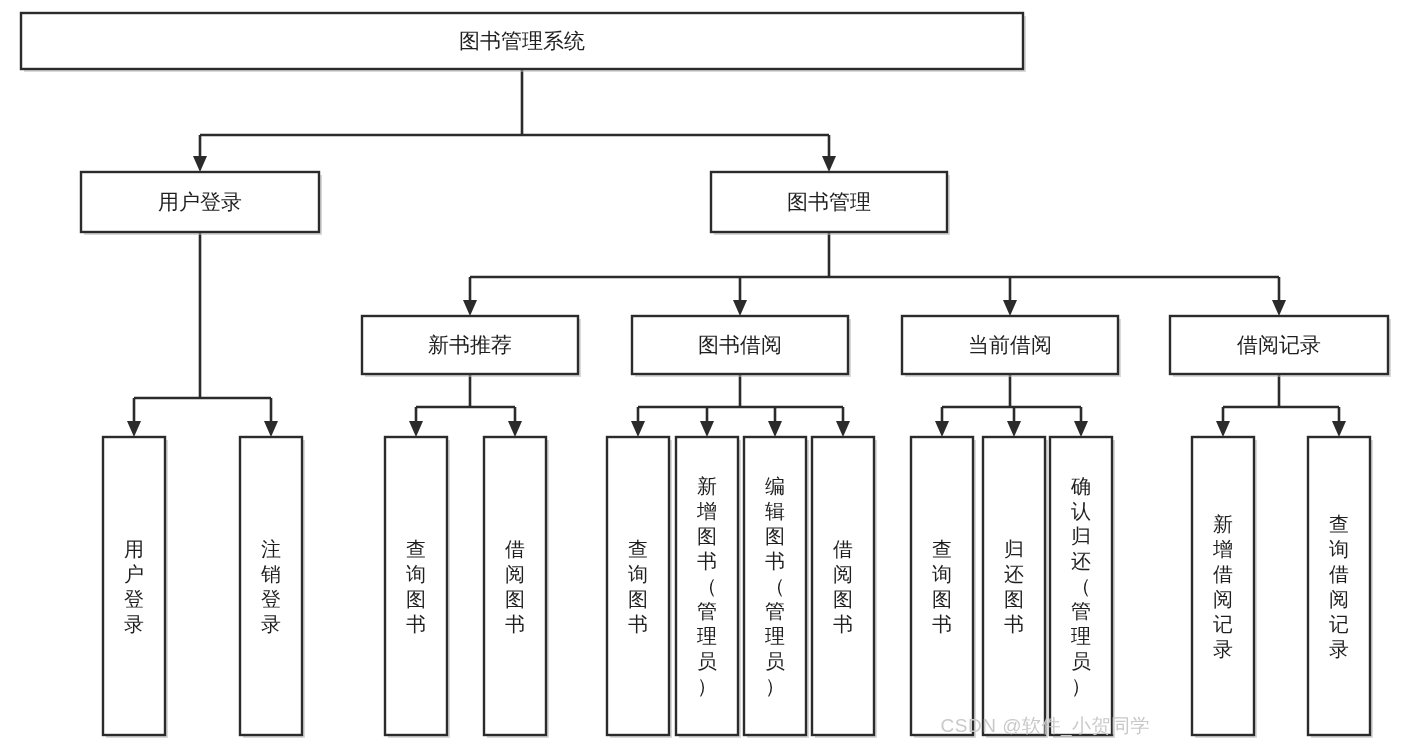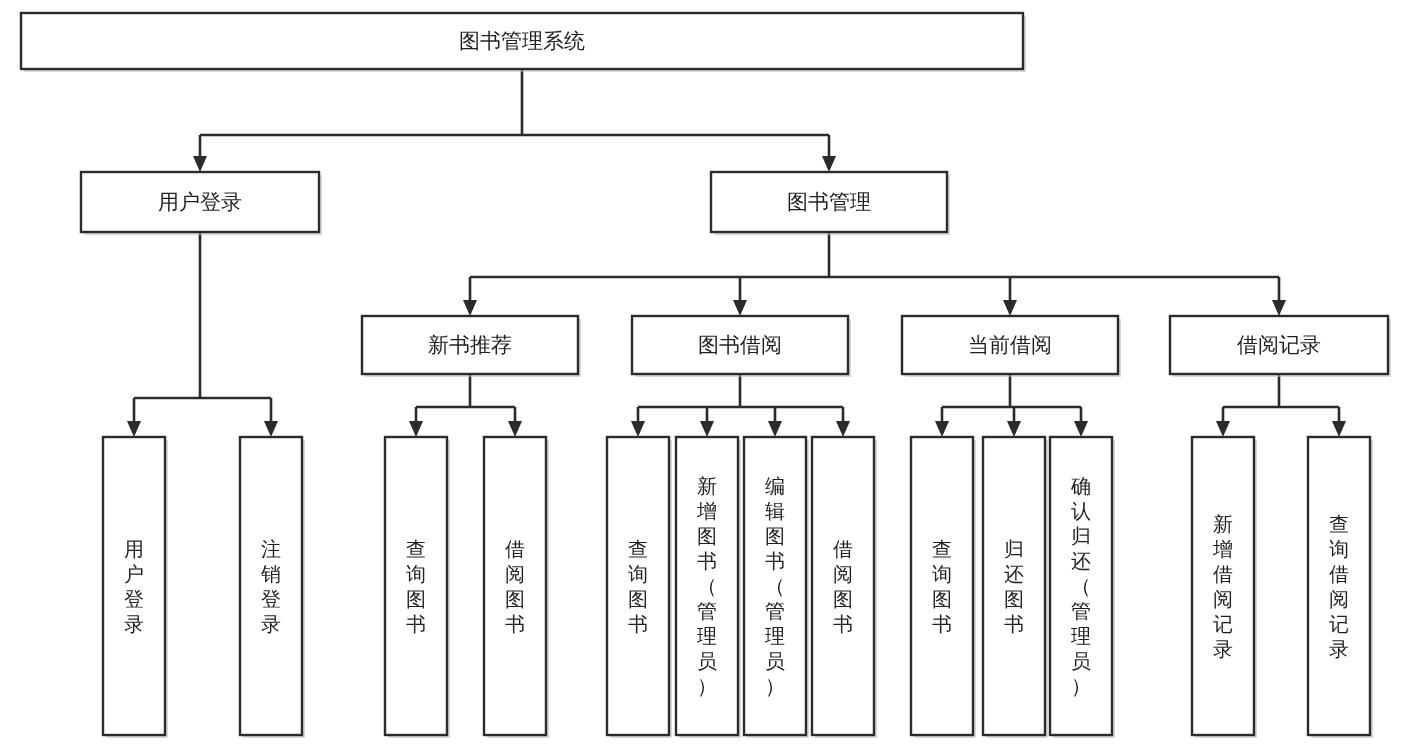--- a/index.html
+++ b/index.html
@@ -278,13 +278,14 @@
           <rect x="1192" y="437" width="62" height="298" class="node-box"></rect>
           <text x="1223" class="node-label-v" y="530.5"><tspan x="1223" dy="0">新</tspan><tspan x="1223" dy="25">增</tspan><tspan x="1223" dy="25">借</tspan><tspan x="1223" dy="25">阅</tspan><tspan x="1223" dy="25">记</tspan><tspan x="1223" dy="25">录</tspan></text>
         </g>
         <g>
           <rect x="1311" y="440" width="62" height="298" class="node-shadow"></rect>
           <rect x="1308" y="437" width="62" height="298" class="node-box"></rect>
           <text x="1339" class="node-label-v" y="530.5"><tspan x="1339" dy="0">查</tspan><tspan x="1339" dy="25">询</tspan><tspan x="1339" dy="25">借</tspan><tspan x="1339" dy="25">阅</tspan><tspan x="1339" dy="25">记</tspan><tspan x="1339" dy="25">录</tspan></text>
         </g>
       </g>
   </svg>
+  <div class="watermark">CSDN @软件_小贺同学</div>
 </div>
 
 </body></html>

